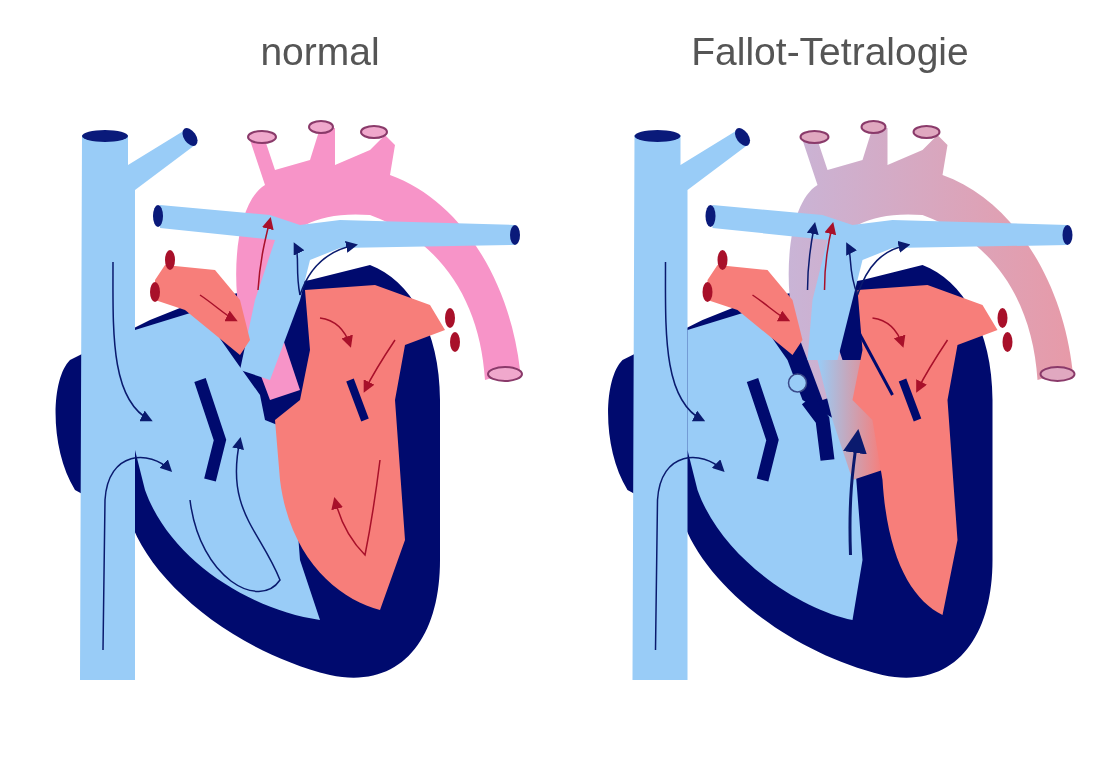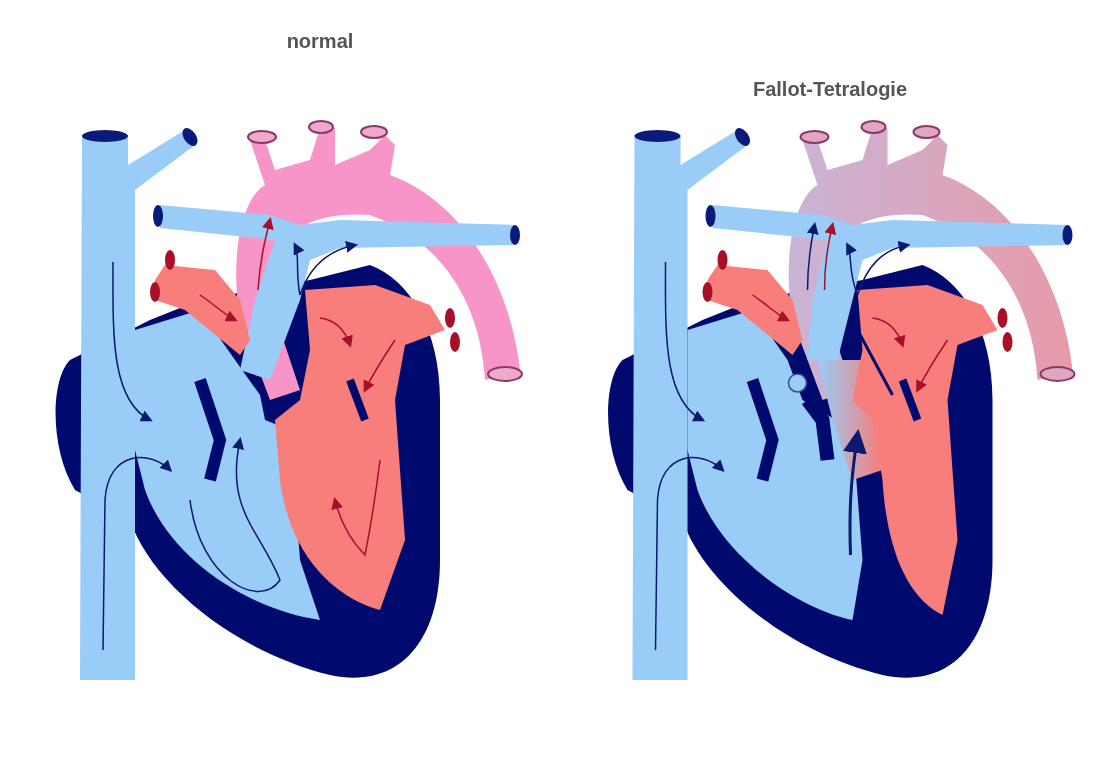--- a/index.html
+++ b/index.html
@@ -1,19 +1,19 @@
 <!DOCTYPE html>
 <html><head>
 <meta charset="utf-8">
 <style>
   html, body { margin: 0; padding: 0; background: #ffffff; }
   body { width: 1110px; height: 768px; position: relative; overflow: hidden; font-family: "Liberation Sans", sans-serif; }
-  .title { position: absolute; top: 30px; font-size: 20px; color: #555555; text-align: center; font-weight: bold; }
+  .title { position: absolute; top: 30px; font-size: 39px; color: #555555; text-align: center; }
   #title-left { left: 170px; width: 300px; }
-  #title-right { left: 680px; width: 300px; margin-top: 48px; }
+  #title-right { left: 680px; width: 300px; }
   svg.heart { position: absolute; top: 0; }
   #heart-left { left: 0; }
   #heart-right { left: 550px; }
 </style>
 </head>
 <body>
 
 <div class="title" id="title-left">normal</div>
 <div class="title" id="title-right">Fallot-Tetralogie</div>
 

